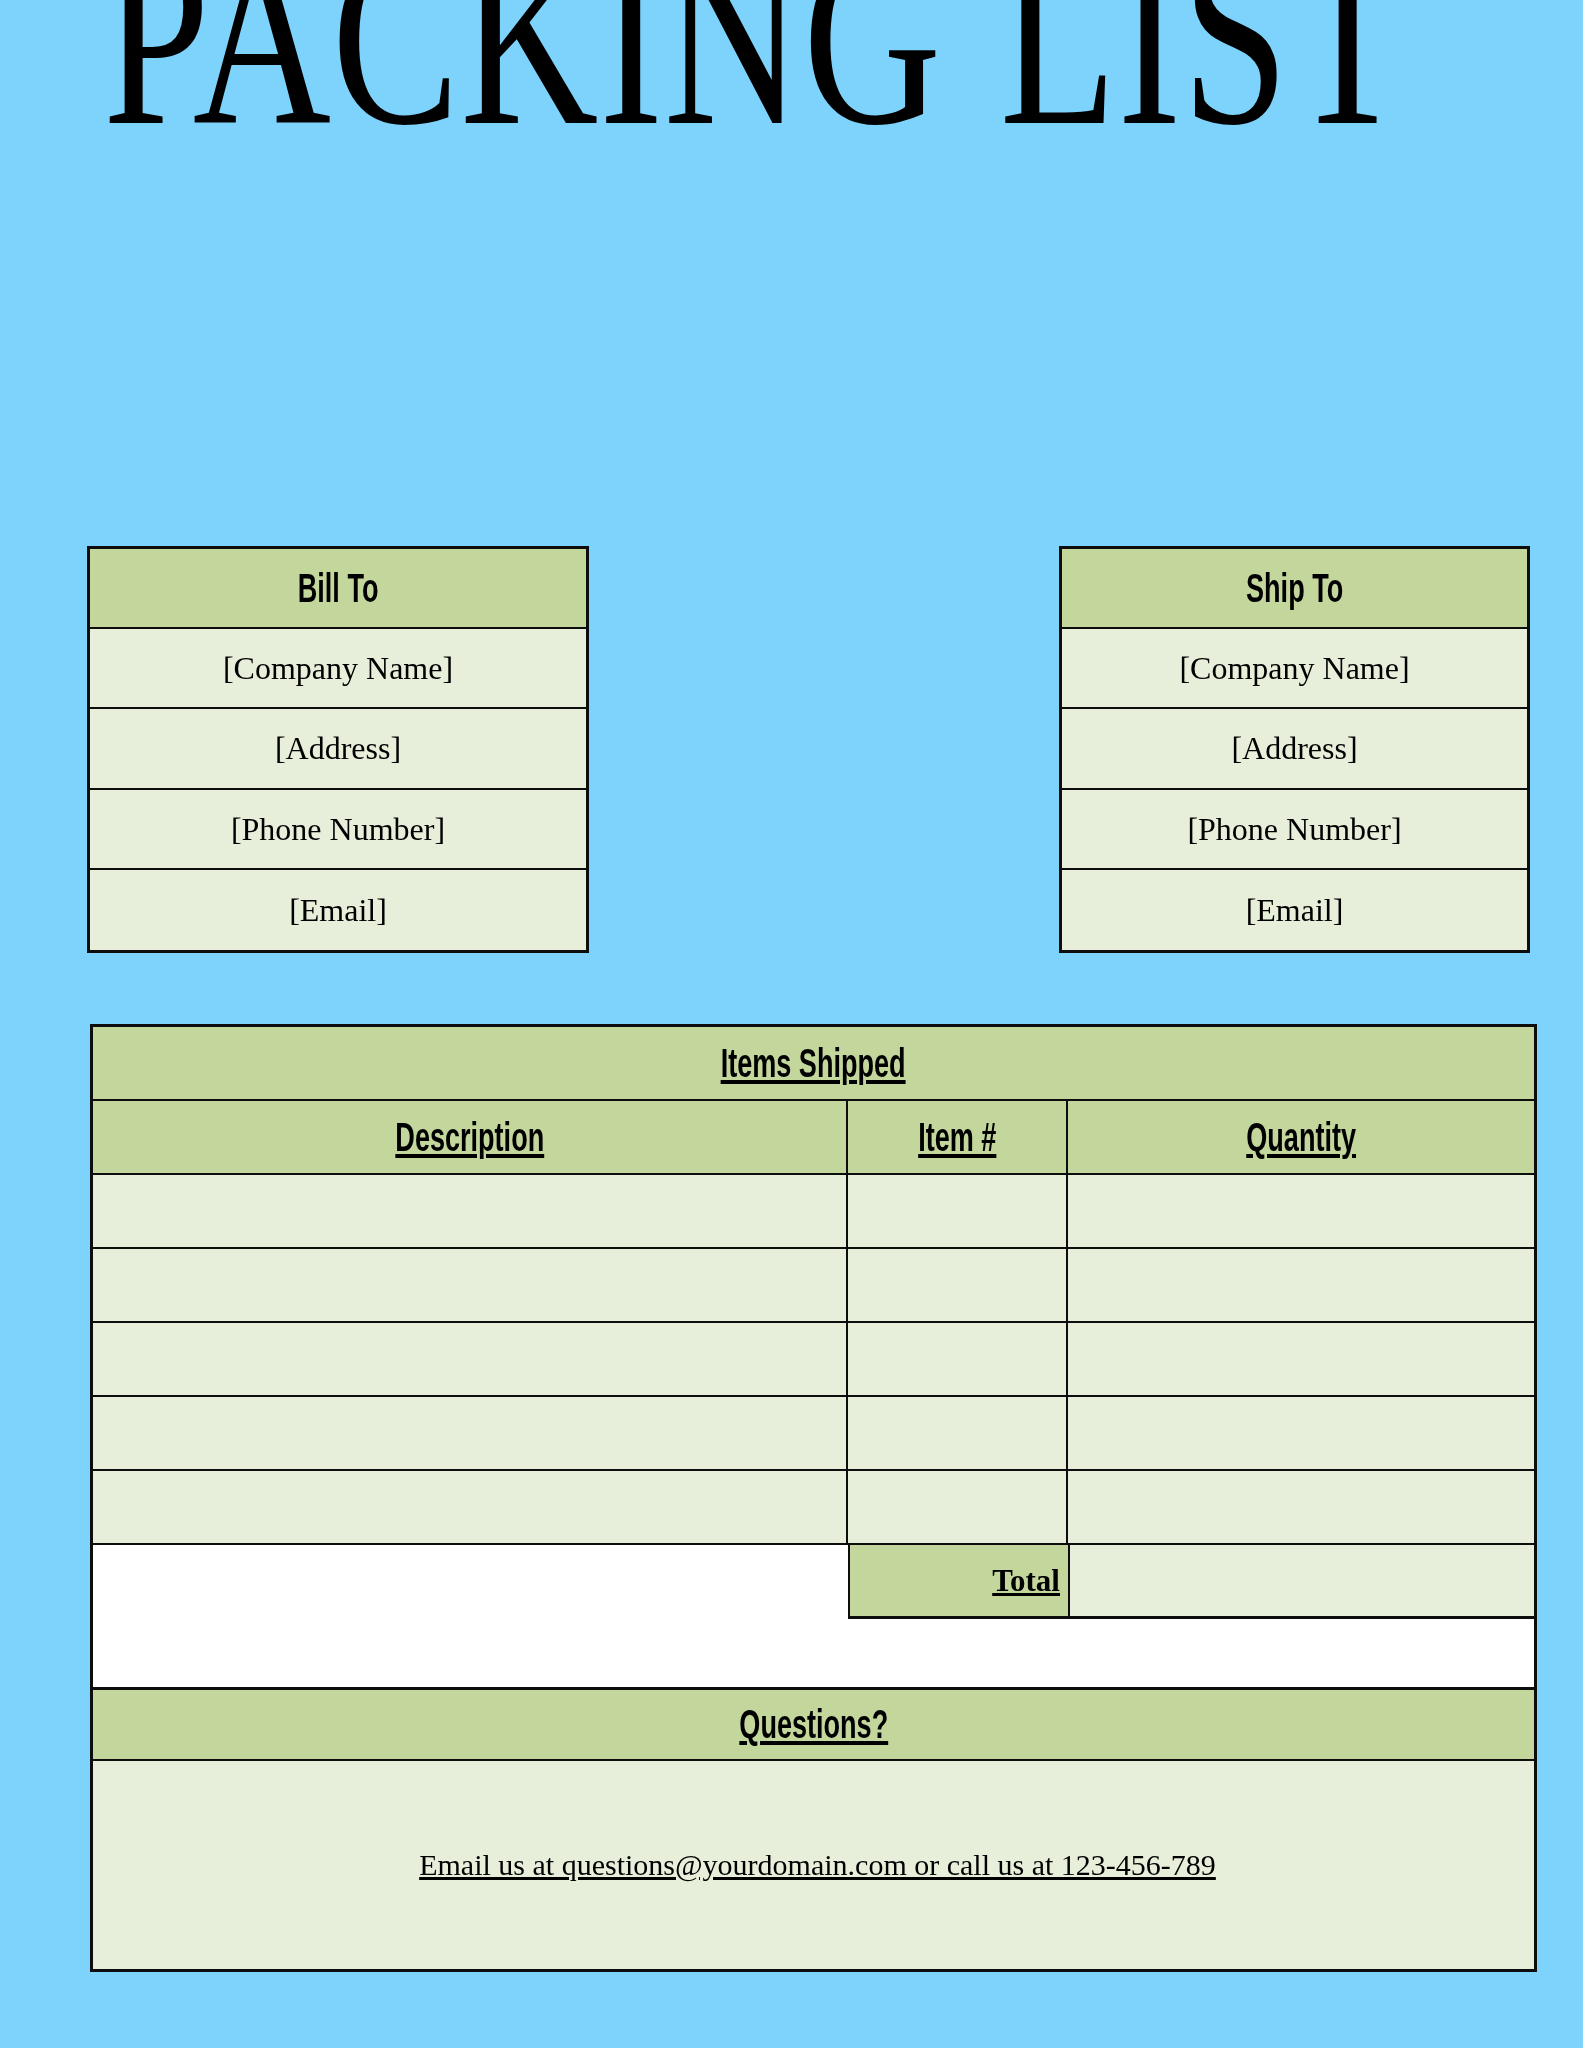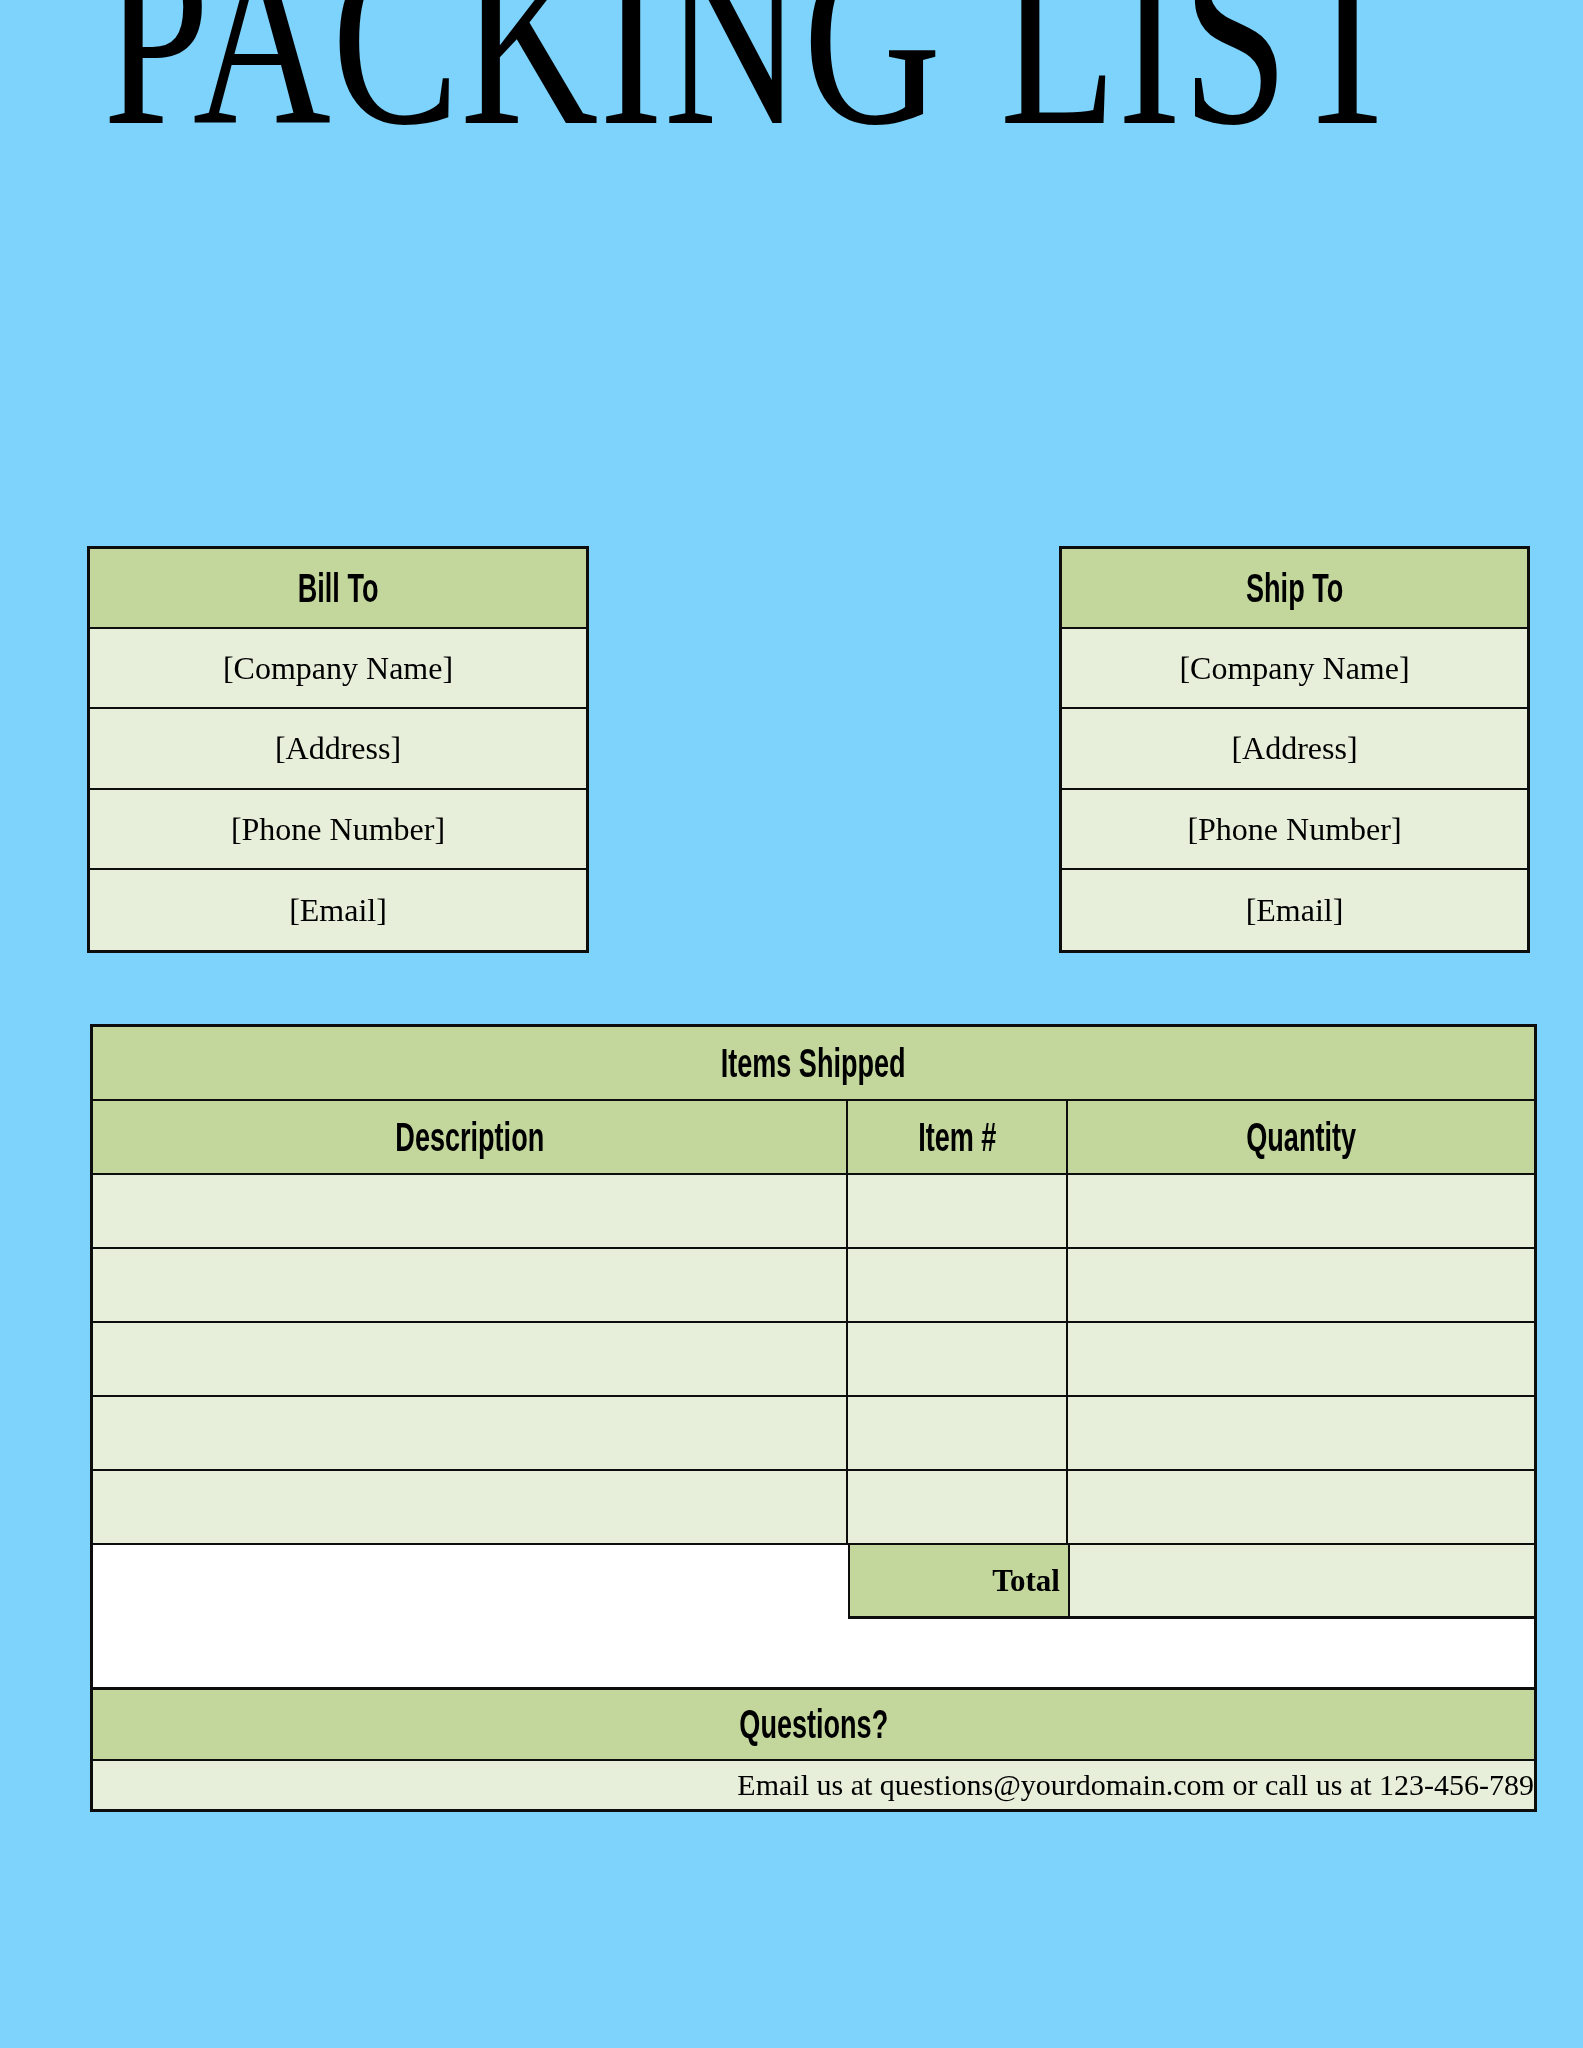--- a/index.html
+++ b/index.html
@@ -76,41 +76,41 @@
     line-height:1;
     white-space:nowrap;
   }
   .total-label{
     font-family:"Liberation Serif", serif;
     font-weight:700;
     font-size:31px;
     line-height:1;
   }
   .contact-cell{
-    justify-content:flex-end;
+    justify-content:center;
     padding-left:8px;
   }
   .contact-text{
     font-family:"Liberation Serif", serif;
     font-size:30px;
     line-height:1;
     white-space:nowrap;
   }
   .total-cell{justify-content:flex-end;padding-right:8px;}
 
   
   #date-table{ left:845px; top:246px; width:692px; height:152px;
     grid-template-columns:219px 1fr; grid-template-rows:76px 1fr;}
   #bill-table{ left:87px; top:546px; width:502px; height:407px;
     grid-template-columns:1fr; grid-template-rows:80px 1fr 1fr 1fr 1fr;}
   #ship-table{ left:1059px; top:546px; width:471px; height:407px;
     grid-template-columns:1fr; grid-template-rows:80px 1fr 1fr 1fr 1fr;}
-  #items-table{ left:90px; top:1024px; width:1447px; height:788px;
+  #items-table{ left:90px; top:1024px; width:1447px; height:948px;
     grid-template-columns:755px 220px 1fr;
-    grid-template-rows:74px 74px 74px 74px 74px 74px 74px 74px 68px 74px 1fr;}
+    grid-template-rows:74px 74px 74px 74px 74px 74px 74px 74px 68px 74px 1fr;text-decoration:underline;}
   .span3{grid-column:1 / span 3;}
 </style>
 </head>
 <body>
 
 <div class="page">
 
   <h1 class="doc-title">PACKING LIST</h1>
 
 

